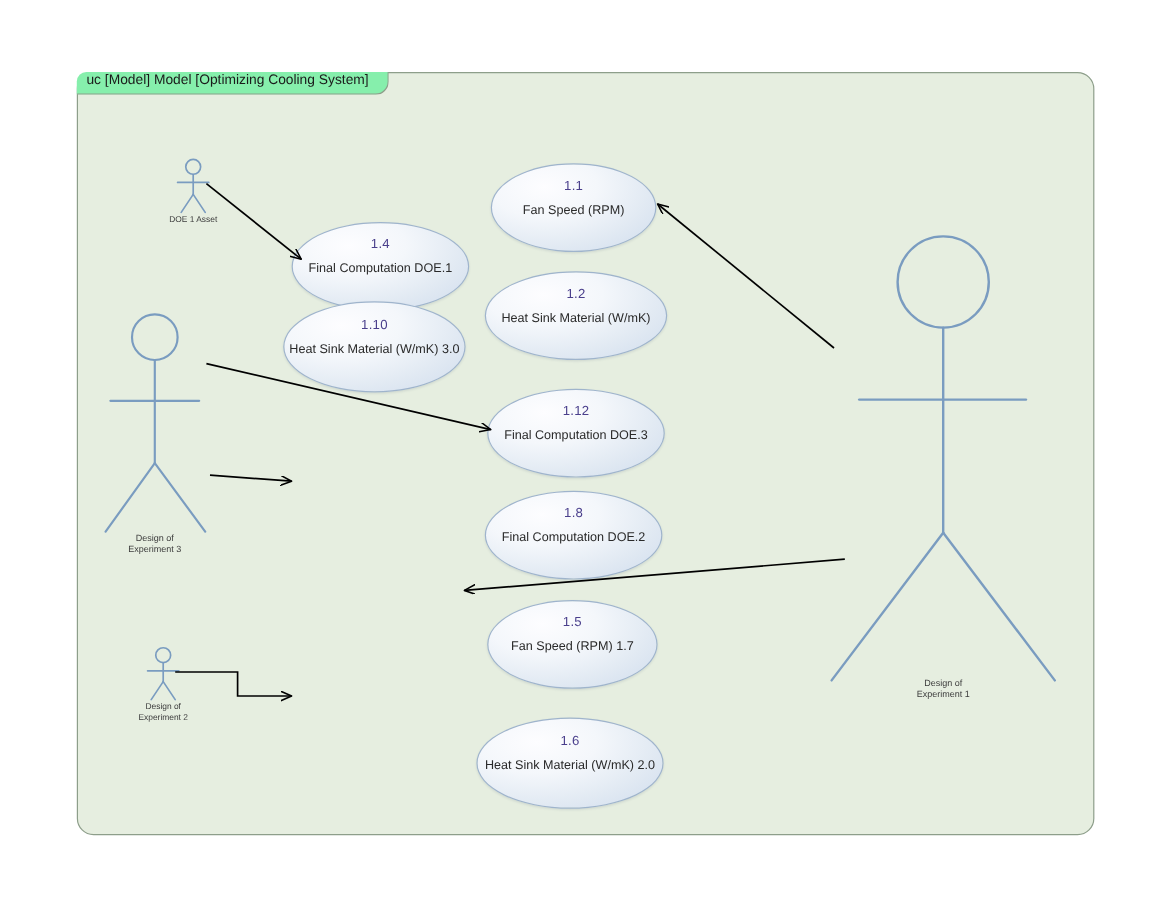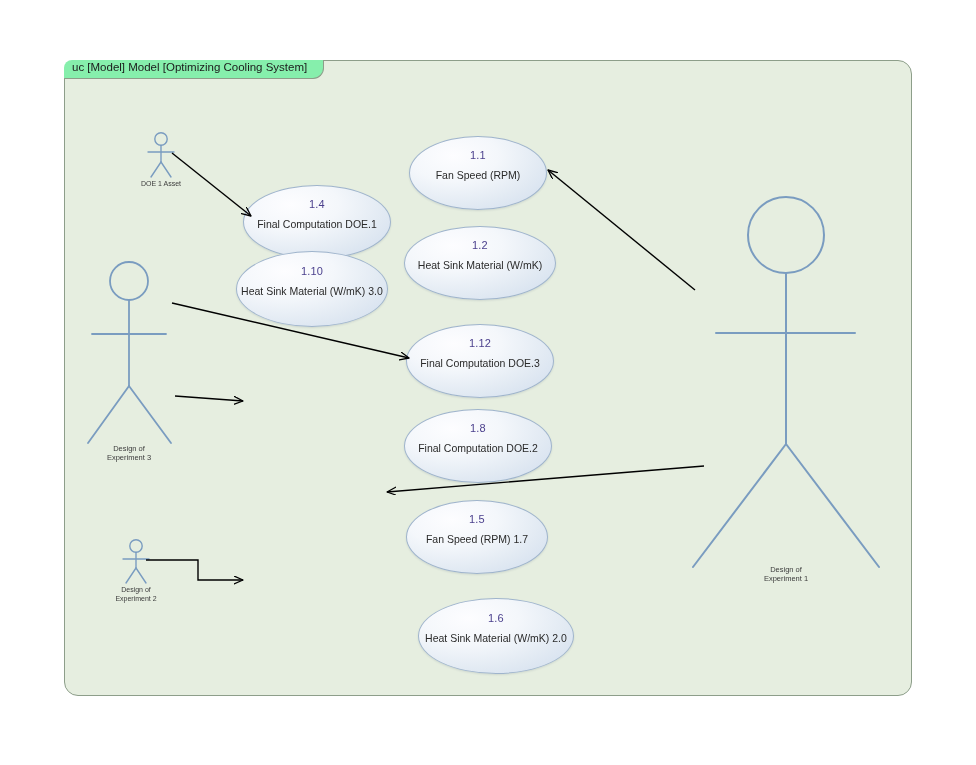--- a/index.html
+++ b/index.html
@@ -161,21 +161,21 @@
     <div class="uc-label">Final Computation DOE.2</div>
   </div>
 
 
   <div class="uc" style="left:406px; top:500px; width:142px; height:74px;">
     <div class="uc-num">1.5</div>
     <div class="uc-label">Fan Speed (RPM) 1.7</div>
   </div>
 
 
-  <div class="uc" style="left:418px; top:598px; width:156px; height:76px;">
+  <div class="uc" style="left:397px; top:598px; width:156px; height:76px;">
     <div class="uc-num">1.6</div>
     <div class="uc-label">Heat Sink Material (W/mK) 2.0</div>
   </div>
 
   <div class="actor" style="left:138px; top:131px; width:46px; height:60px;">
     <svg width="46" height="50" viewBox="0 0 46 50">
       <g stroke="#7a9cc0" stroke-width="1.4" fill="none" stroke-linecap="round">
         <circle cx="23" cy="8" r="6.2"></circle>
         <line x1="23" y1="14.4" x2="23" y2="31"></line>
         <line x1="10" y1="21" x2="36" y2="21"></line>

